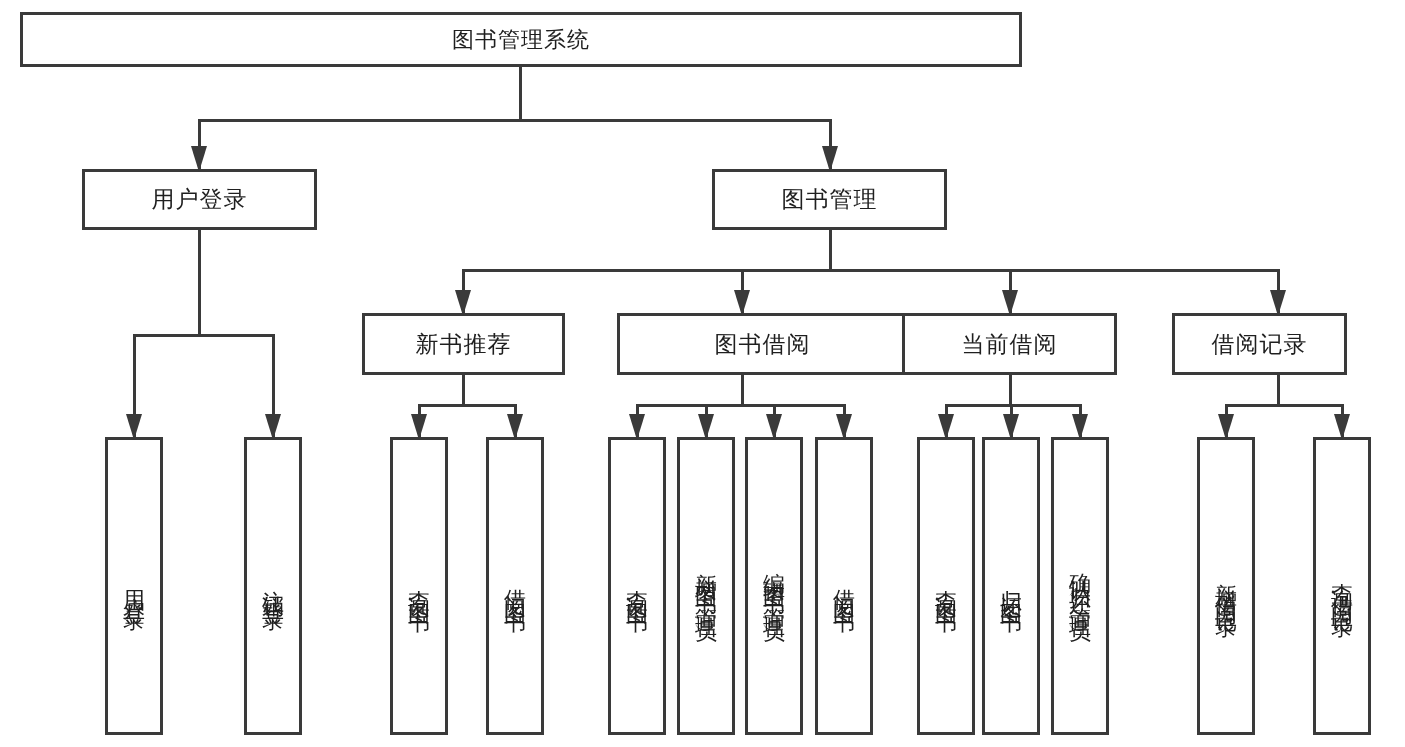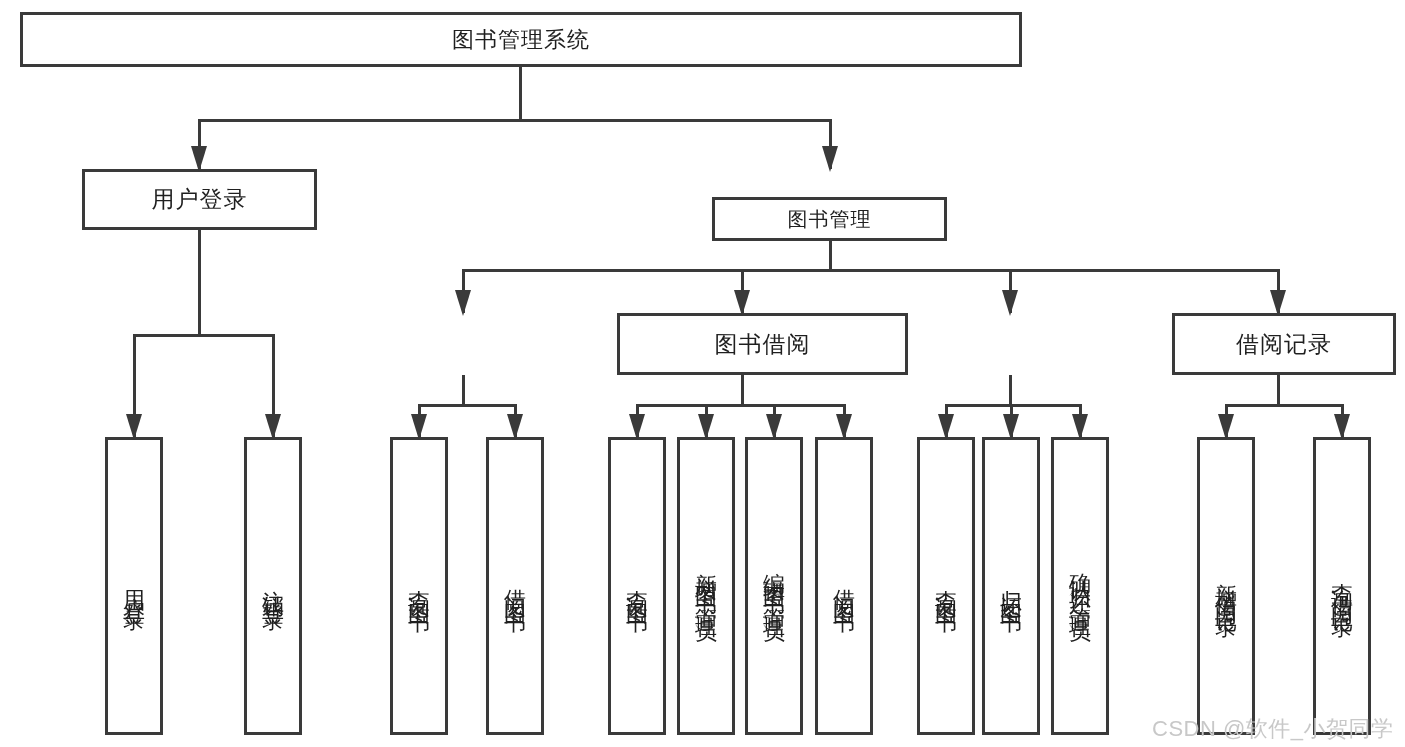--- a/index.html
+++ b/index.html
@@ -81,27 +81,33 @@
     <div class="edge" style="left: 1008.5px; top: 375px; width: 3px; height: 32px;"></div>
     <div class="edge" style="left: 945px; top: 403.5px; width: 137px; height: 3px;"></div>
     <div class="edge" style="left: 1276.5px; top: 375px; width: 3px; height: 32px;"></div>
     <div class="edge" style="left: 1225px; top: 403.5px; width: 119px; height: 3px;"></div>
     <div class="node" style="left: 20px; top: 12px; width: 1002px; height: 55px; font-size: 22px; text-align: center;">
       <span class="lbl">图书管理系统</span>
     </div>
     <div class="node" style="left: 82px; top: 169px; width: 235px; height: 61px; font-size: 23px;">
       <span class="lbl">用户登录</span>
     </div>
-    <div class="node" style="left: 712px; top: 169px; width: 235px; height: 44px; font-size: 20px; margin-top: 28px;">
+    <div class="node" style="left: 712px; top: 169px; width: 235px; height: 61px; font-size: 23px;">
       <span class="lbl">图书管理</span>
+    </div>
+    <div class="node" style="left: 362px; top: 313px; width: 203px; height: 62px; font-size: 23px;">
+      <span class="lbl">新书推荐</span>
     </div>
     <div class="node" style="left: 617px; top: 313px; width: 291px; height: 62px; font-size: 23px;">
       <span class="lbl">图书借阅</span>
     </div>
-    <div class="node" style="left: 1172px; top: 313px; width: 224px; height: 62px; font-size: 23px; justify-content: center;">
+    <div class="node" style="left: 902px; top: 313px; width: 215px; height: 62px; font-size: 23px;">
+      <span class="lbl">当前借阅</span>
+    </div>
+    <div class="node" style="left: 1172px; top: 313px; width: 175px; height: 62px; font-size: 23px; justify-content: center;">
       <span class="lbl">借阅记录</span>
     </div>
     <div class="node v" style="left: 105px; top: 437px; width: 58px; height: 298px; font-size: 22px;">
       <span class="lbl">用户登录</span>
     </div>
     <div class="node v" style="left: 244px; top: 437px; width: 58px; height: 298px; font-size: 22px;">
       <span class="lbl">注销登录</span>
     </div>
     <div class="node v" style="left: 390px; top: 437px; width: 58px; height: 298px; font-size: 22px;">
       <span class="lbl">查询图书</span>
@@ -167,14 +173,13 @@
     <div class="arrow-line" style="left: 944.5px; top: 405px; width: 3px; height: 32px;"></div>
     <div class="arrow-head" style="left: 938px; top: 414px;"></div>
     <div class="arrow-line" style="left: 1009.5px; top: 405px; width: 3px; height: 32px;"></div>
     <div class="arrow-head" style="left: 1003px; top: 414px;"></div>
     <div class="arrow-line" style="left: 1078.5px; top: 405px; width: 3px; height: 32px;"></div>
     <div class="arrow-head" style="left: 1072px; top: 414px;"></div>
     <div class="arrow-line" style="left: 1224.5px; top: 405px; width: 3px; height: 32px;"></div>
     <div class="arrow-head" style="left: 1218px; top: 414px;"></div>
     <div class="arrow-line" style="left: 1340.5px; top: 405px; width: 3px; height: 32px;"></div>
     <div class="arrow-head" style="left: 1334px; top: 414px;"></div>
-    <span class="watermark" style="color: rgb(200, 200, 200);">CSDN @软件_小贺同学</span>
   </div>
 
 </body></html>

